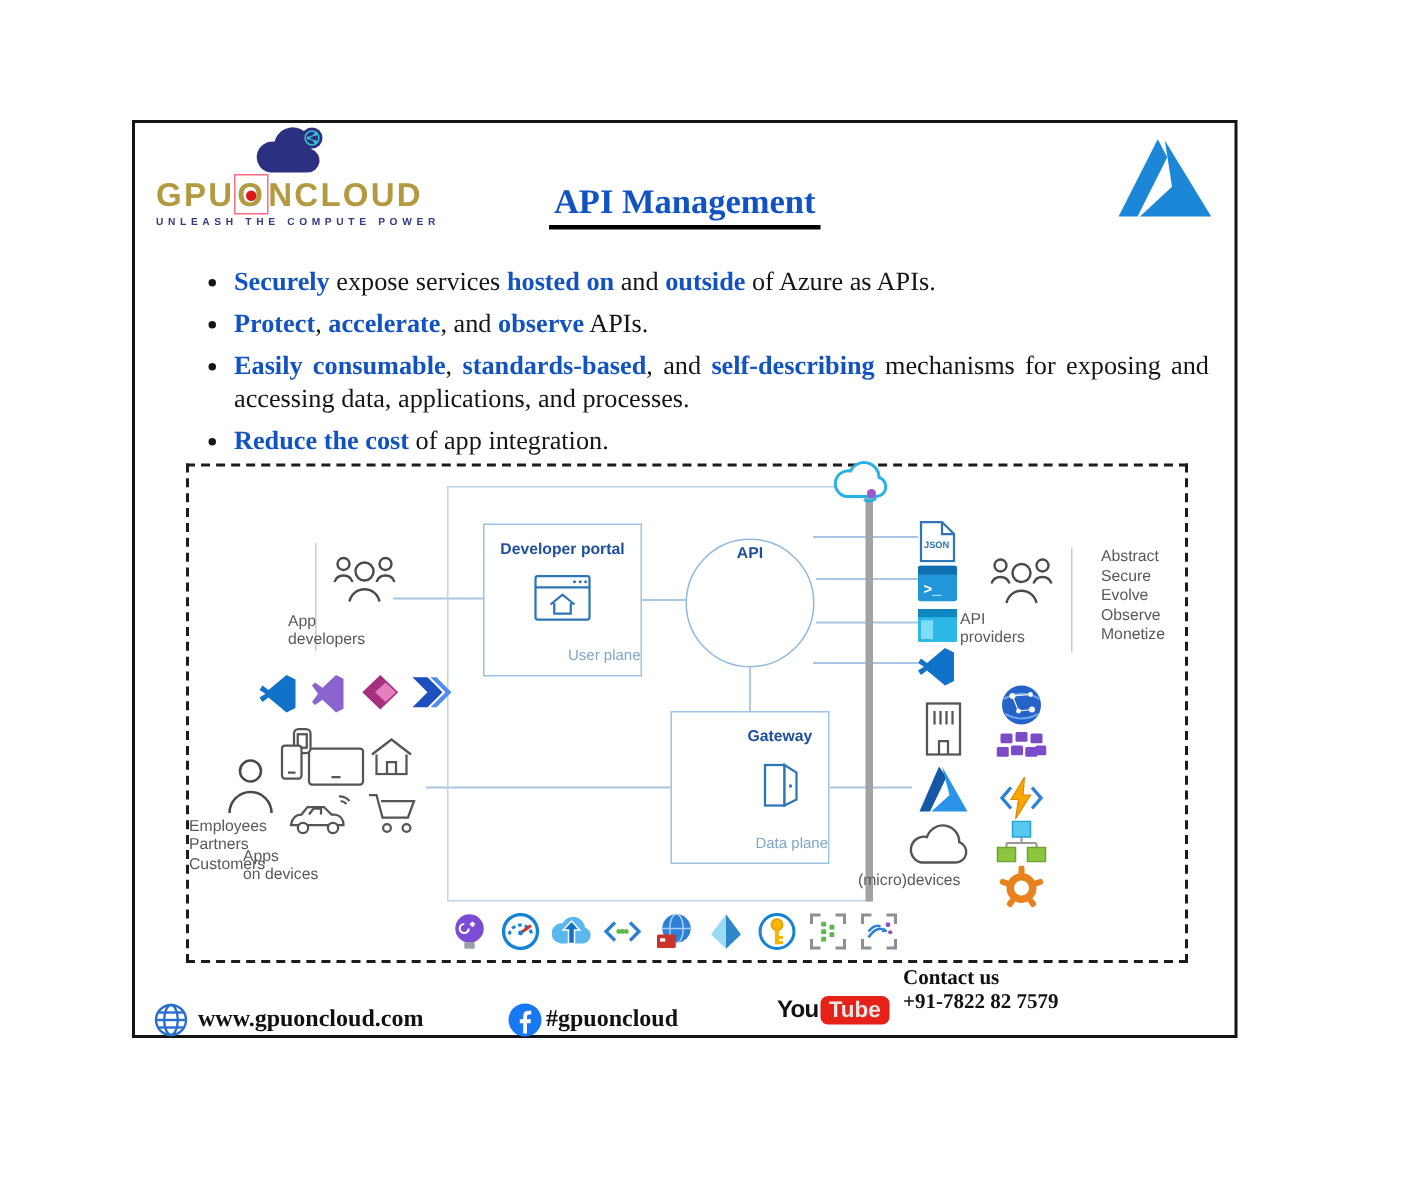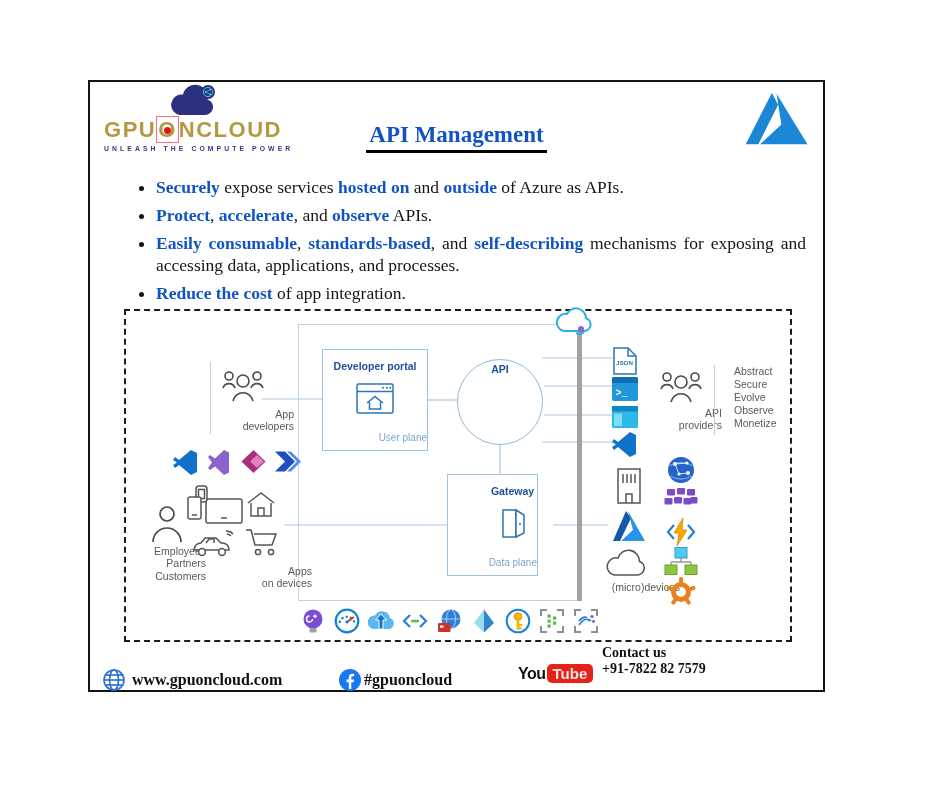--- a/index.html
+++ b/index.html
@@ -22,33 +22,33 @@
   
   .bullets { position:absolute; left:44px; top:94px; width:672px; font-family:"Liberation Serif", serif; font-size:17.5px; color:#151515; }
   .bullets ul { list-style:disc; padding-left:22px; }
   .bullets li { margin-bottom:5px; line-height:1.3; text-align:justify; }
   .hl { color:#1253c4; font-weight:bold; }
 
   
   .diagram { position:absolute; left:34px; top:227px; width:668px; height:333px; border:2px dashed #1c1c1c; }
   .diagram .abs { position:absolute; }
   .wires { position:absolute; left:0; top:0; }
-  .glabel { font-size:10.5px; color:#595959; line-height:12.4px; white-space:pre-line; text-align:right; }
+  .glabel { font-size:10.5px; color:#595959; line-height:12.4px; white-space:pre-line; text-align:left; }
   .glabel.right { text-align:right; }
   .glabel.left { text-align:left; }
   .vdiv { width:1px; background:#cccccc; position:absolute; }
 
   .apim-box { left:172px; top:13px; width:284px; height:277px; border:1.5px solid #bcd4ea; }
   .apim-edge { left:451px; top:13px; width:5px; height:277px; background:#a3a3a3; }
 
   .panel { background:#fff; border:1.5px solid #9dc3e6; }
   .panel .ptitle { margin-top:10px; text-align:center; font-weight:bold; font-size:10.5px; color:#1f4e9c; }
   .panel .plane { position:absolute; bottom:7px; left:0; width:100%; text-align:right; font-size:10px; color:#7fa5cc; }
   .dev-portal { left:196px; top:38px; width:106px; height:102px; }
-  .gateway { left:321px; top:163px; width:91px; height:102px;padding-left:40px; }
+  .gateway { left:321px; top:163px; width:106px; height:102px;padding-left:40px; }
   .panel svg { display:block; margin:11px auto 0; }
 
   .api-circle { left:331px; top:48px; width:86px; height:86px; border:1.5px solid #8fb9dd; border-radius:50%; background:#fff; }
   .api-circle .ctitle { position:absolute; top:3px; width:100%; text-align:center; font-weight:bold; font-size:10.5px; color:#1f4e9c; }
   .api-inner { position:absolute; left:13px; top:13px; width:58px; height:58px; border:1.3px solid #8fb9dd; border-radius:50%; }
   .api-inner svg { display:block; margin:7px auto 0; }
   .mgmt { position:absolute; bottom:5px; width:100%; text-align:center; font-size:8.5px; color:#93a9c2; line-height:9.5px; white-space:pre-line; }
 
   .devtools { left:46px; top:138px; display:flex; gap:7px; }
   .bottom-row { left:174px; top:297px; display:flex; gap:8px; align-items:center; }

